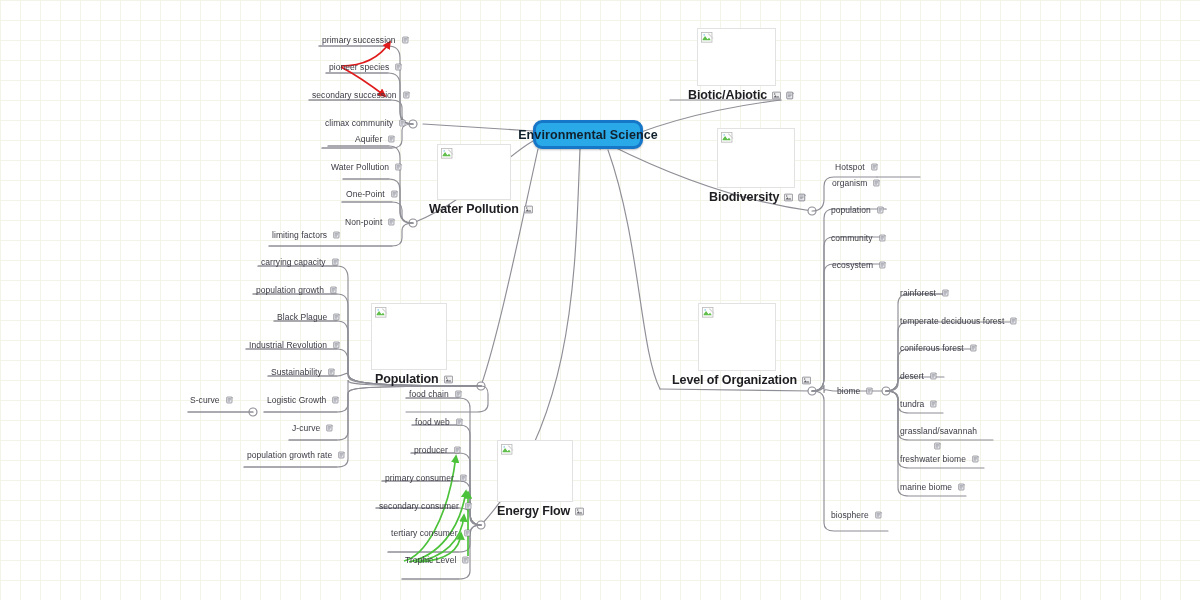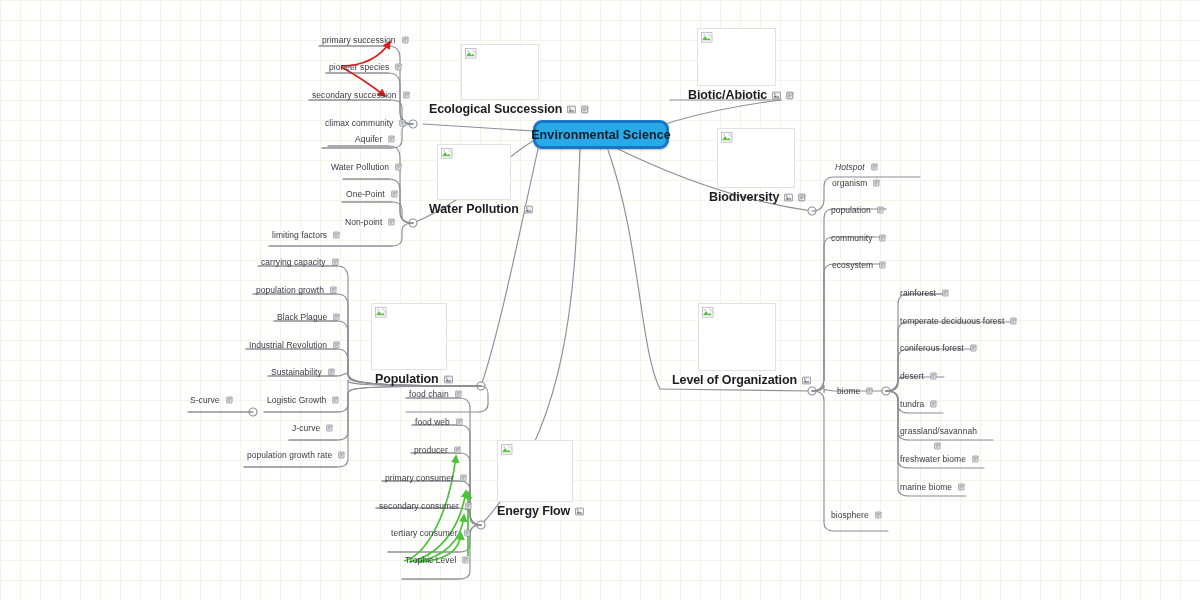--- a/index.html
+++ b/index.html
@@ -198,47 +198,24 @@
 
     <g fill="none" stroke="#4cc23a" stroke-width="1.7">
       <path d="M404,561 C424,556 448,520 456,456" marker-end="url(#arrow-green)"></path>
       <path d="M409,562 C438,556 460,530 466,491" marker-end="url(#arrow-green)"></path>
       <path d="M415,562 C444,558 462,540 464,515" marker-end="url(#arrow-green)"></path>
       <path d="M420,562 C446,560 460,550 461,533" marker-end="url(#arrow-green)"></path>
       <path d="M468,556 L468,492" marker-end="url(#arrow-green)"></path>
     </g>
   </svg>
 
-  <div class="root-node" style="left:533px;top:120px;width:136px;height:29px;">
+  <div class="root-node" style="left:533px;top:120px;width:110px;height:29px;">
     <span>Environmental Science</span>
   </div>
 
-  <div class="topic" style="left:461px;top:44px;">
-    <div class="img-box" style="width:78px;height:56px;">
-      <svg class="broken-img" viewBox="0 0 16 16">
-        <rect x="0.5" y="0.5" width="13" height="12" fill="#fdfdfd" stroke="#b9b9b9"></rect>
-        <path d="M2 9 L5 5 L8 9 L10 7 L12 10 L2 10 Z" fill="#5fbf4a"></path>
-        <circle cx="4" cy="3.6" r="1.1" fill="#9fd2f2"></circle>
-        <path d="M9 2 L15 8" stroke="#cfcfcf" stroke-width="1.3" fill="none"></path>
-      </svg>
-    </div>
-    <div class="topic-row" style="margin-left:-32px;">
-      <span class="topic-label">Ecological Succession</span>
-      <svg class="mini-icon" width="9" height="9" viewBox="0 0 12 12">
-        <rect x="0.5" y="1.5" width="11" height="9" rx="1" fill="#efefef" stroke="#7b7b84"></rect>
-        <path d="M2 8.5 L4.5 5.5 L6.5 8 L8 6.8 L10 8.8 L2 8.8 Z" fill="#5d5d66"></path>
-        <circle cx="3.6" cy="4" r="0.9" fill="#5d5d66"></circle>
-      </svg>
-      <svg class="mini-icon" width="9" height="9" viewBox="0 0 12 12">
-        <rect x="1" y="1.5" width="8" height="9" rx="1" fill="#e9e9ee" stroke="#6e6e78"></rect>
-        <path d="M2.6 4 H7.4 M2.6 5.8 H7.4 M2.6 7.6 H6" stroke="#6e6e78" stroke-width="0.8"></path>
-        <path d="M8.5 1 L11 3.5 L8.5 3.5 Z" fill="#9a9aa4"></path>
-      </svg>
-    </div>
-  </div>
 
   <div class="topic" style="left:437px;top:144px;">
     <div class="img-box" style="width:74px;height:56px;">
       <svg class="broken-img" viewBox="0 0 16 16">
         <rect x="0.5" y="0.5" width="13" height="12" fill="#fdfdfd" stroke="#b9b9b9"></rect>
         <path d="M2 9 L5 5 L8 9 L10 7 L12 10 L2 10 Z" fill="#5fbf4a"></path>
         <circle cx="4" cy="3.6" r="1.1" fill="#9fd2f2"></circle>
         <path d="M9 2 L15 8" stroke="#cfcfcf" stroke-width="1.3" fill="none"></path>
       </svg>
     </div>
@@ -601,21 +578,21 @@
       <div class="node" style="left: 405px; top: 556px;">
         <span class="node-label">Trophic Level</span>
         <span style="display: inline-flex; align-items: center;">
           <svg class="mini-icon" width="8" height="8" viewBox="0 0 12 12">
   <rect x="1" y="1.5" width="8" height="9" rx="1" fill="#e9e9ee" stroke="#6e6e78" stroke-width="0.9"></rect>
   <path d="M2.6 4 H7.4 M2.6 5.8 H7.4 M2.6 7.6 H6" stroke="#6e6e78" stroke-width="0.8"></path>
   <path d="M8.5 1 L11 3.5 L8.5 3.5 Z" fill="#9a9aa4"></path>
 </svg>
         </span>
       </div>
-      <div class="node" style="left: 835px; top: 163px; font-style: italic;">
+      <div class="node" style="left: 835px; top: 163px;">
         <span class="node-label">Hotspot</span>
         <span style="display: inline-flex; align-items: center;">
           <svg class="mini-icon" width="8" height="8" viewBox="0 0 12 12">
   <rect x="1" y="1.5" width="8" height="9" rx="1" fill="#e9e9ee" stroke="#6e6e78" stroke-width="0.9"></rect>
   <path d="M2.6 4 H7.4 M2.6 5.8 H7.4 M2.6 7.6 H6" stroke="#6e6e78" stroke-width="0.8"></path>
   <path d="M8.5 1 L11 3.5 L8.5 3.5 Z" fill="#9a9aa4"></path>
 </svg>
         </span>
       </div>
       <div class="node" style="left: 832px; top: 179px;">

